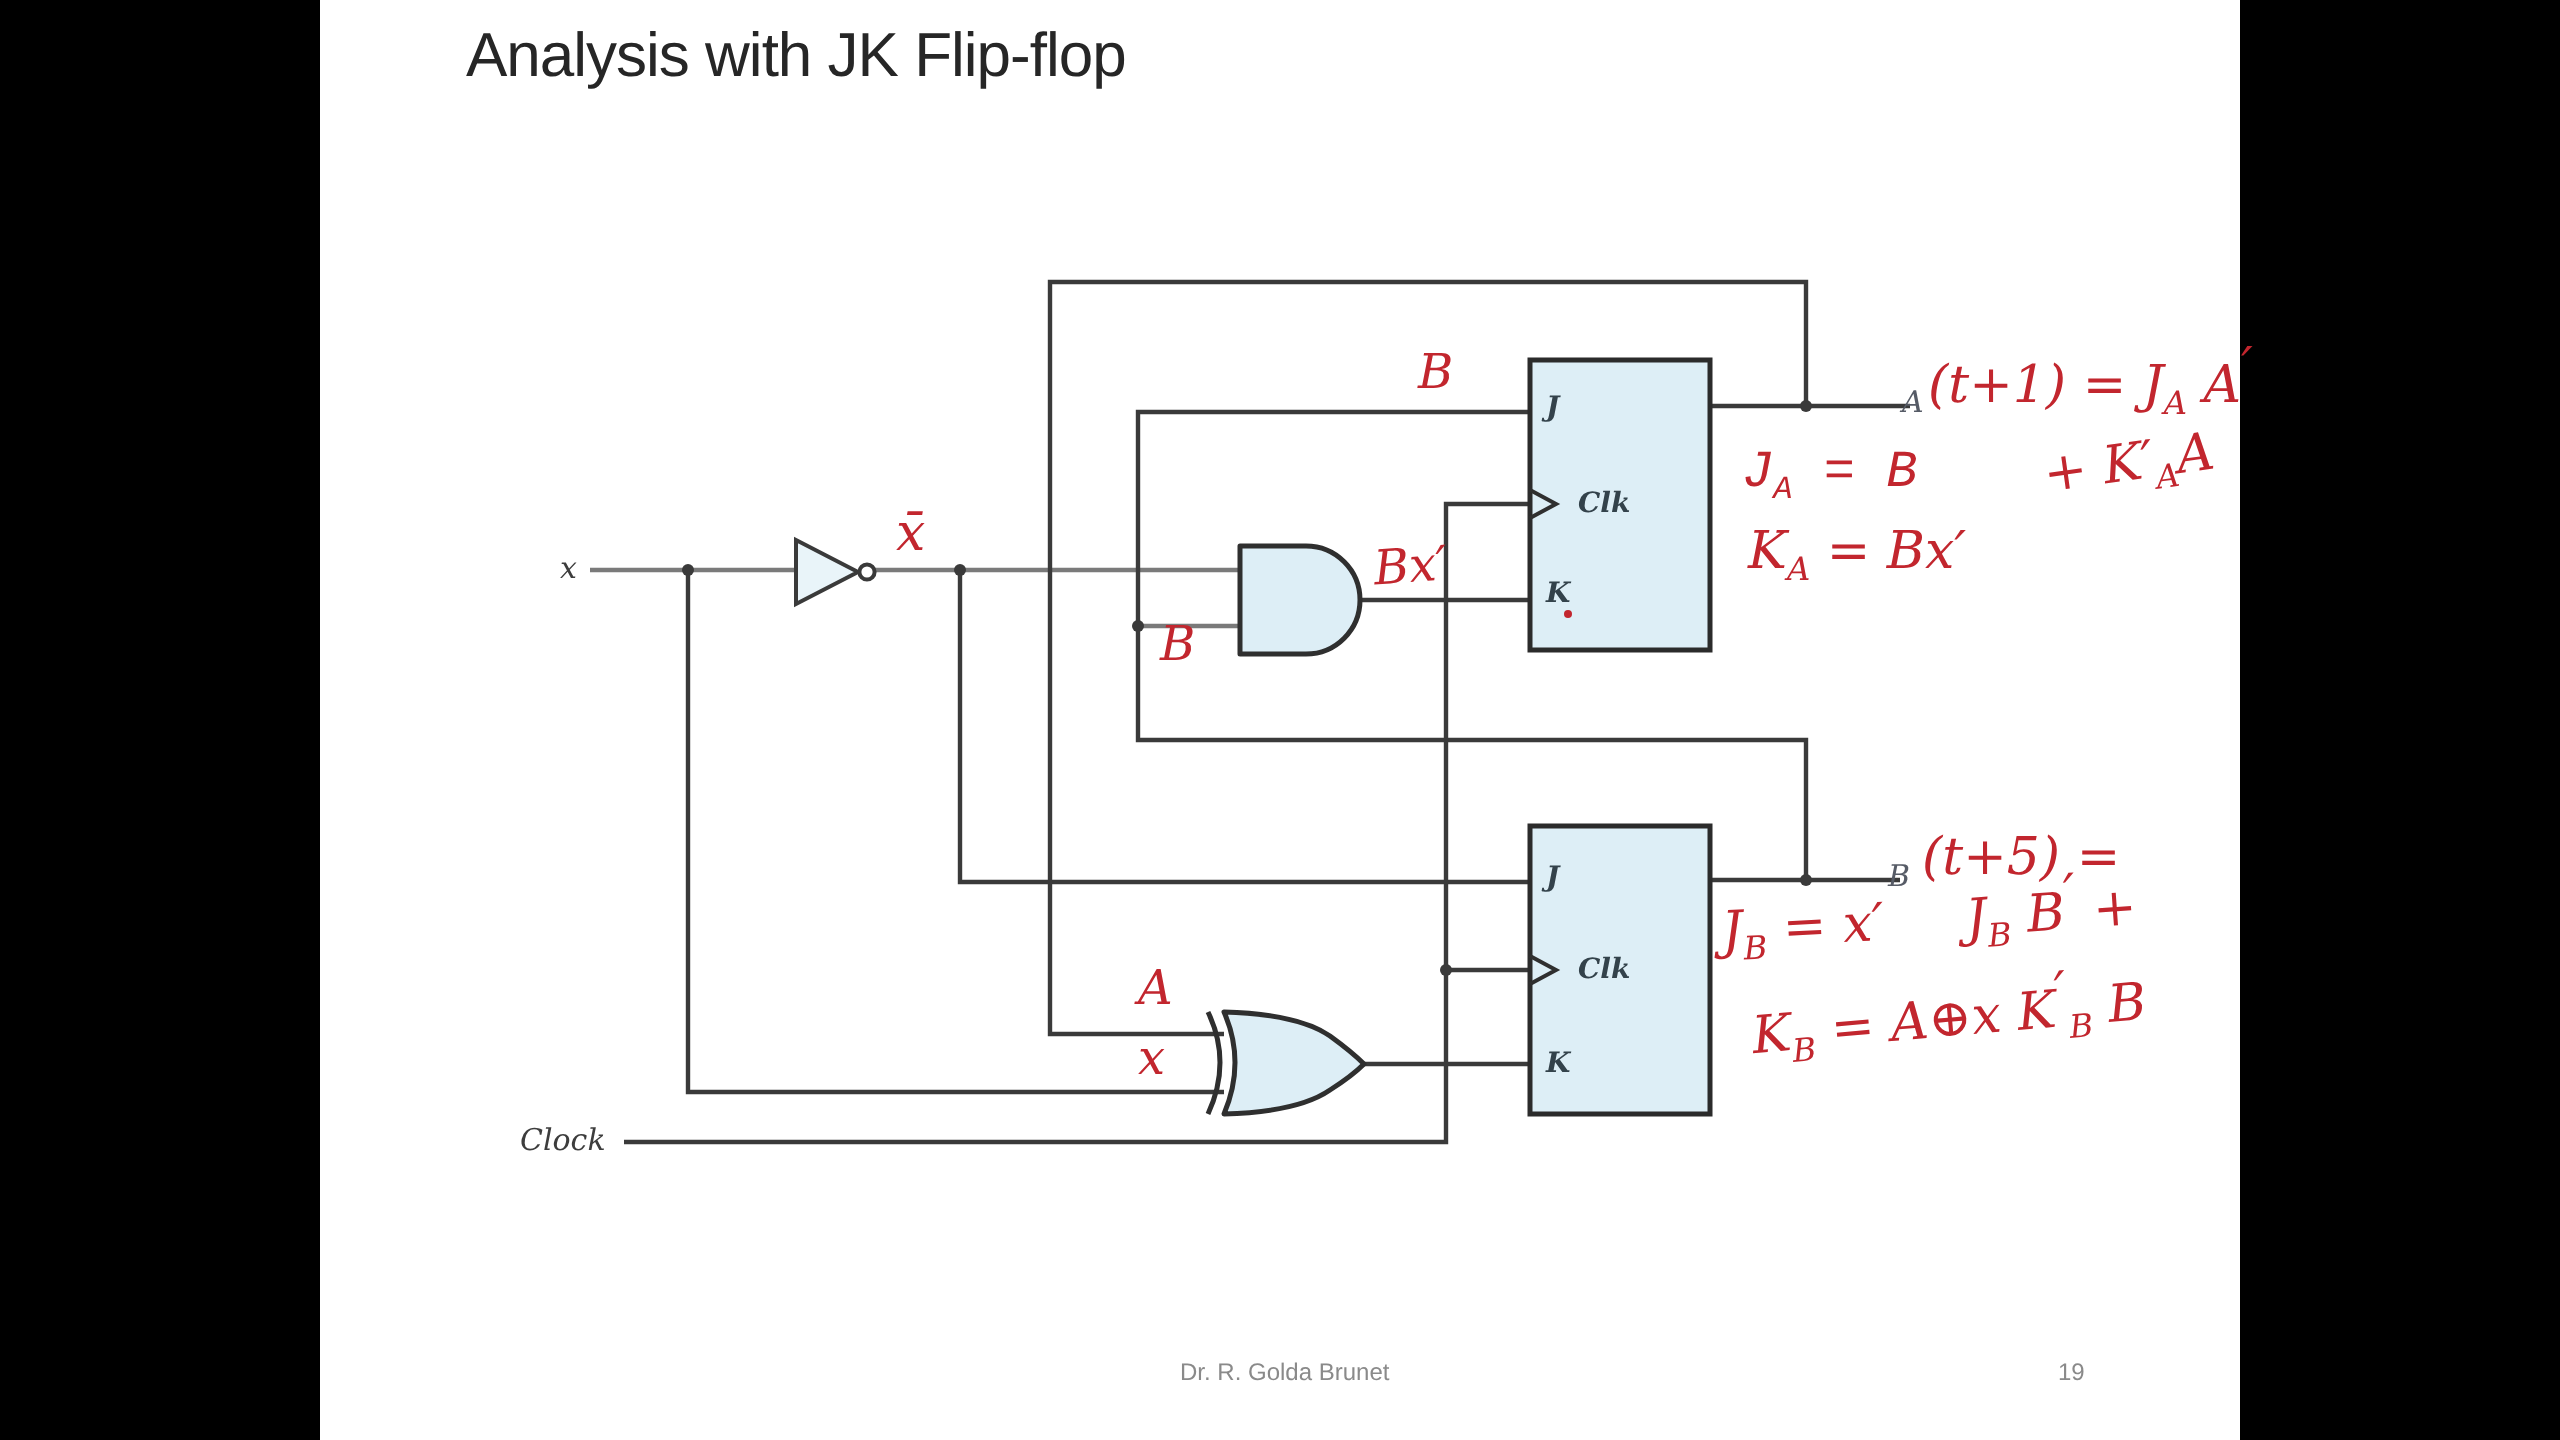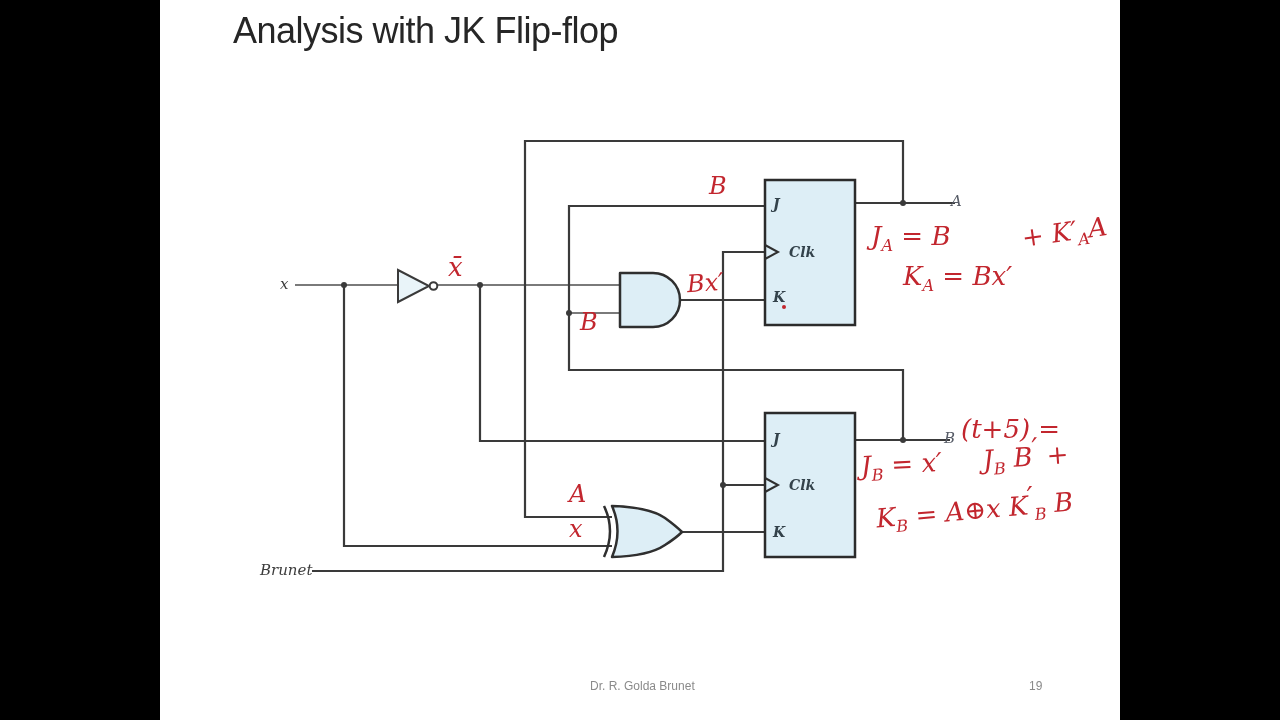--- a/index.html
+++ b/index.html
@@ -7,21 +7,21 @@
     position:relative; width:1280px; height:720px;
     background:#000; overflow:hidden;
     font-family:"Liberation Sans", sans-serif;
   }
   .slide {
     position:absolute; left:160px; top:0; width:960px; height:720px;
     background:#ffffff;
   }
   .title {
     position:absolute; left:73px; top:10px;
-    font-size:36px; font-weight:400; color:#262626;
+    font-size:31px; font-weight:400; color:#262626;
     letter-spacing:-0.5px;
     font-family:"Liberation Sans", sans-serif;
   }
   .circuit-svg { position:absolute; left:0; top:0; }
   
   .plabel {
     position:absolute; color:#3d3d3d;
     font-family:"DejaVu Serif", serif; font-style:italic;
     font-size:15px; line-height:1;
   }
@@ -109,41 +109,42 @@
         <path d="M605 245 L618 252 L605 259" fill="none" stroke="#2f2f2f" stroke-width="2"></path>
       </g>
 
       <g>
         <rect x="605" y="413" width="90" height="144" fill="#ddeef6" stroke="#2b2b2b" stroke-width="2.5"></rect>
         <path d="M605 478 L618 485 L605 492" fill="none" stroke="#2f2f2f" stroke-width="2"></path>
       </g>
     </svg>
 
     <div class="plabel" style="left:120px; top:277px;">x</div>
-    <div class="plabel" style="left:100px; top:563px;">Brunet</div>
+    <div class="plabel" style="left:100px; top:563px;">Clock</div>
     <div class="plabel" style="left:791px; top:194px; color:#565b66;">A</div>
     <div class="plabel" style="left:784px; top:431px; color:#565b66;">B</div>
 
     <div class="plabel pin" style="left:613px; top:197px;">J</div>
     <div class="plabel pin" style="left:629px; top:245px;">Clk</div>
     <div class="plabel pin" style="left:613px; top:290px;">K</div>
 
     <div class="plabel pin" style="left:613px; top:432px;">J</div>
     <div class="plabel pin" style="left:629px; top:478px;">Clk</div>
     <div class="plabel pin" style="left:613px; top:525px;">K</div>
 
     <div class="hw" style="left:288px; top:254px;">x̄</div>
     <div class="hw sm" style="left:549px; top:174px;">B</div>
     <div class="hw sm" style="left:527px; top:271px; transform:rotate(-4deg);">Bx′</div>
     <div class="hw sm" style="left:420px; top:310px;">B</div>
     <div class="reddot" style="left:622px; top:305px;"></div>
 
+    <div class="hw" style="left:804px; top:180px;">(t+1) = J<sub>A</sub> A<span class="up">′</span></div>
     <div class="hw" style="left:862px; top:219px; transform:rotate(-8deg);">+ K′<sub>A</sub>A</div>
-    <div class="hw" style="left:711px; top:223px;">J<sub>A</sub> = B</div>
-    <div class="hw" style="left:743px; top:263px;">K<sub>A</sub> = Bx′</div>
+    <div class="hw" style="left:711px; top:223px;font-family:Liberation Mono, monospace;">J<sub>A</sub> = B</div>
+    <div class="hw" style="left:714px; top:263px;">K<sub>A</sub> = Bx′</div>
 
     <div class="hw sm" style="left:409px; top:482px;">A</div>
     <div class="hw sm" style="left:409px; top:517px;">x</div>
 
     <div class="hw" style="left:801px; top:416px;">(t+5) =</div>
     <div class="hw" style="left:701px; top:451px; transform:rotate(-3deg);">J<sub>B</sub> = x′</div>
     <div class="hw" style="left:823px; top:444px; transform:rotate(-4deg);">J<sub>B</sub> B<span class="up">′</span> +</div>
     <div class="hw" style="left:716px; top:497px; transform:rotate(-5deg);">K<sub>B</sub> = A⊕x K<span class="up">′</span><sub>B</sub> B</div>
 
     <div class="footer-author">Dr. R. Golda Brunet</div>

